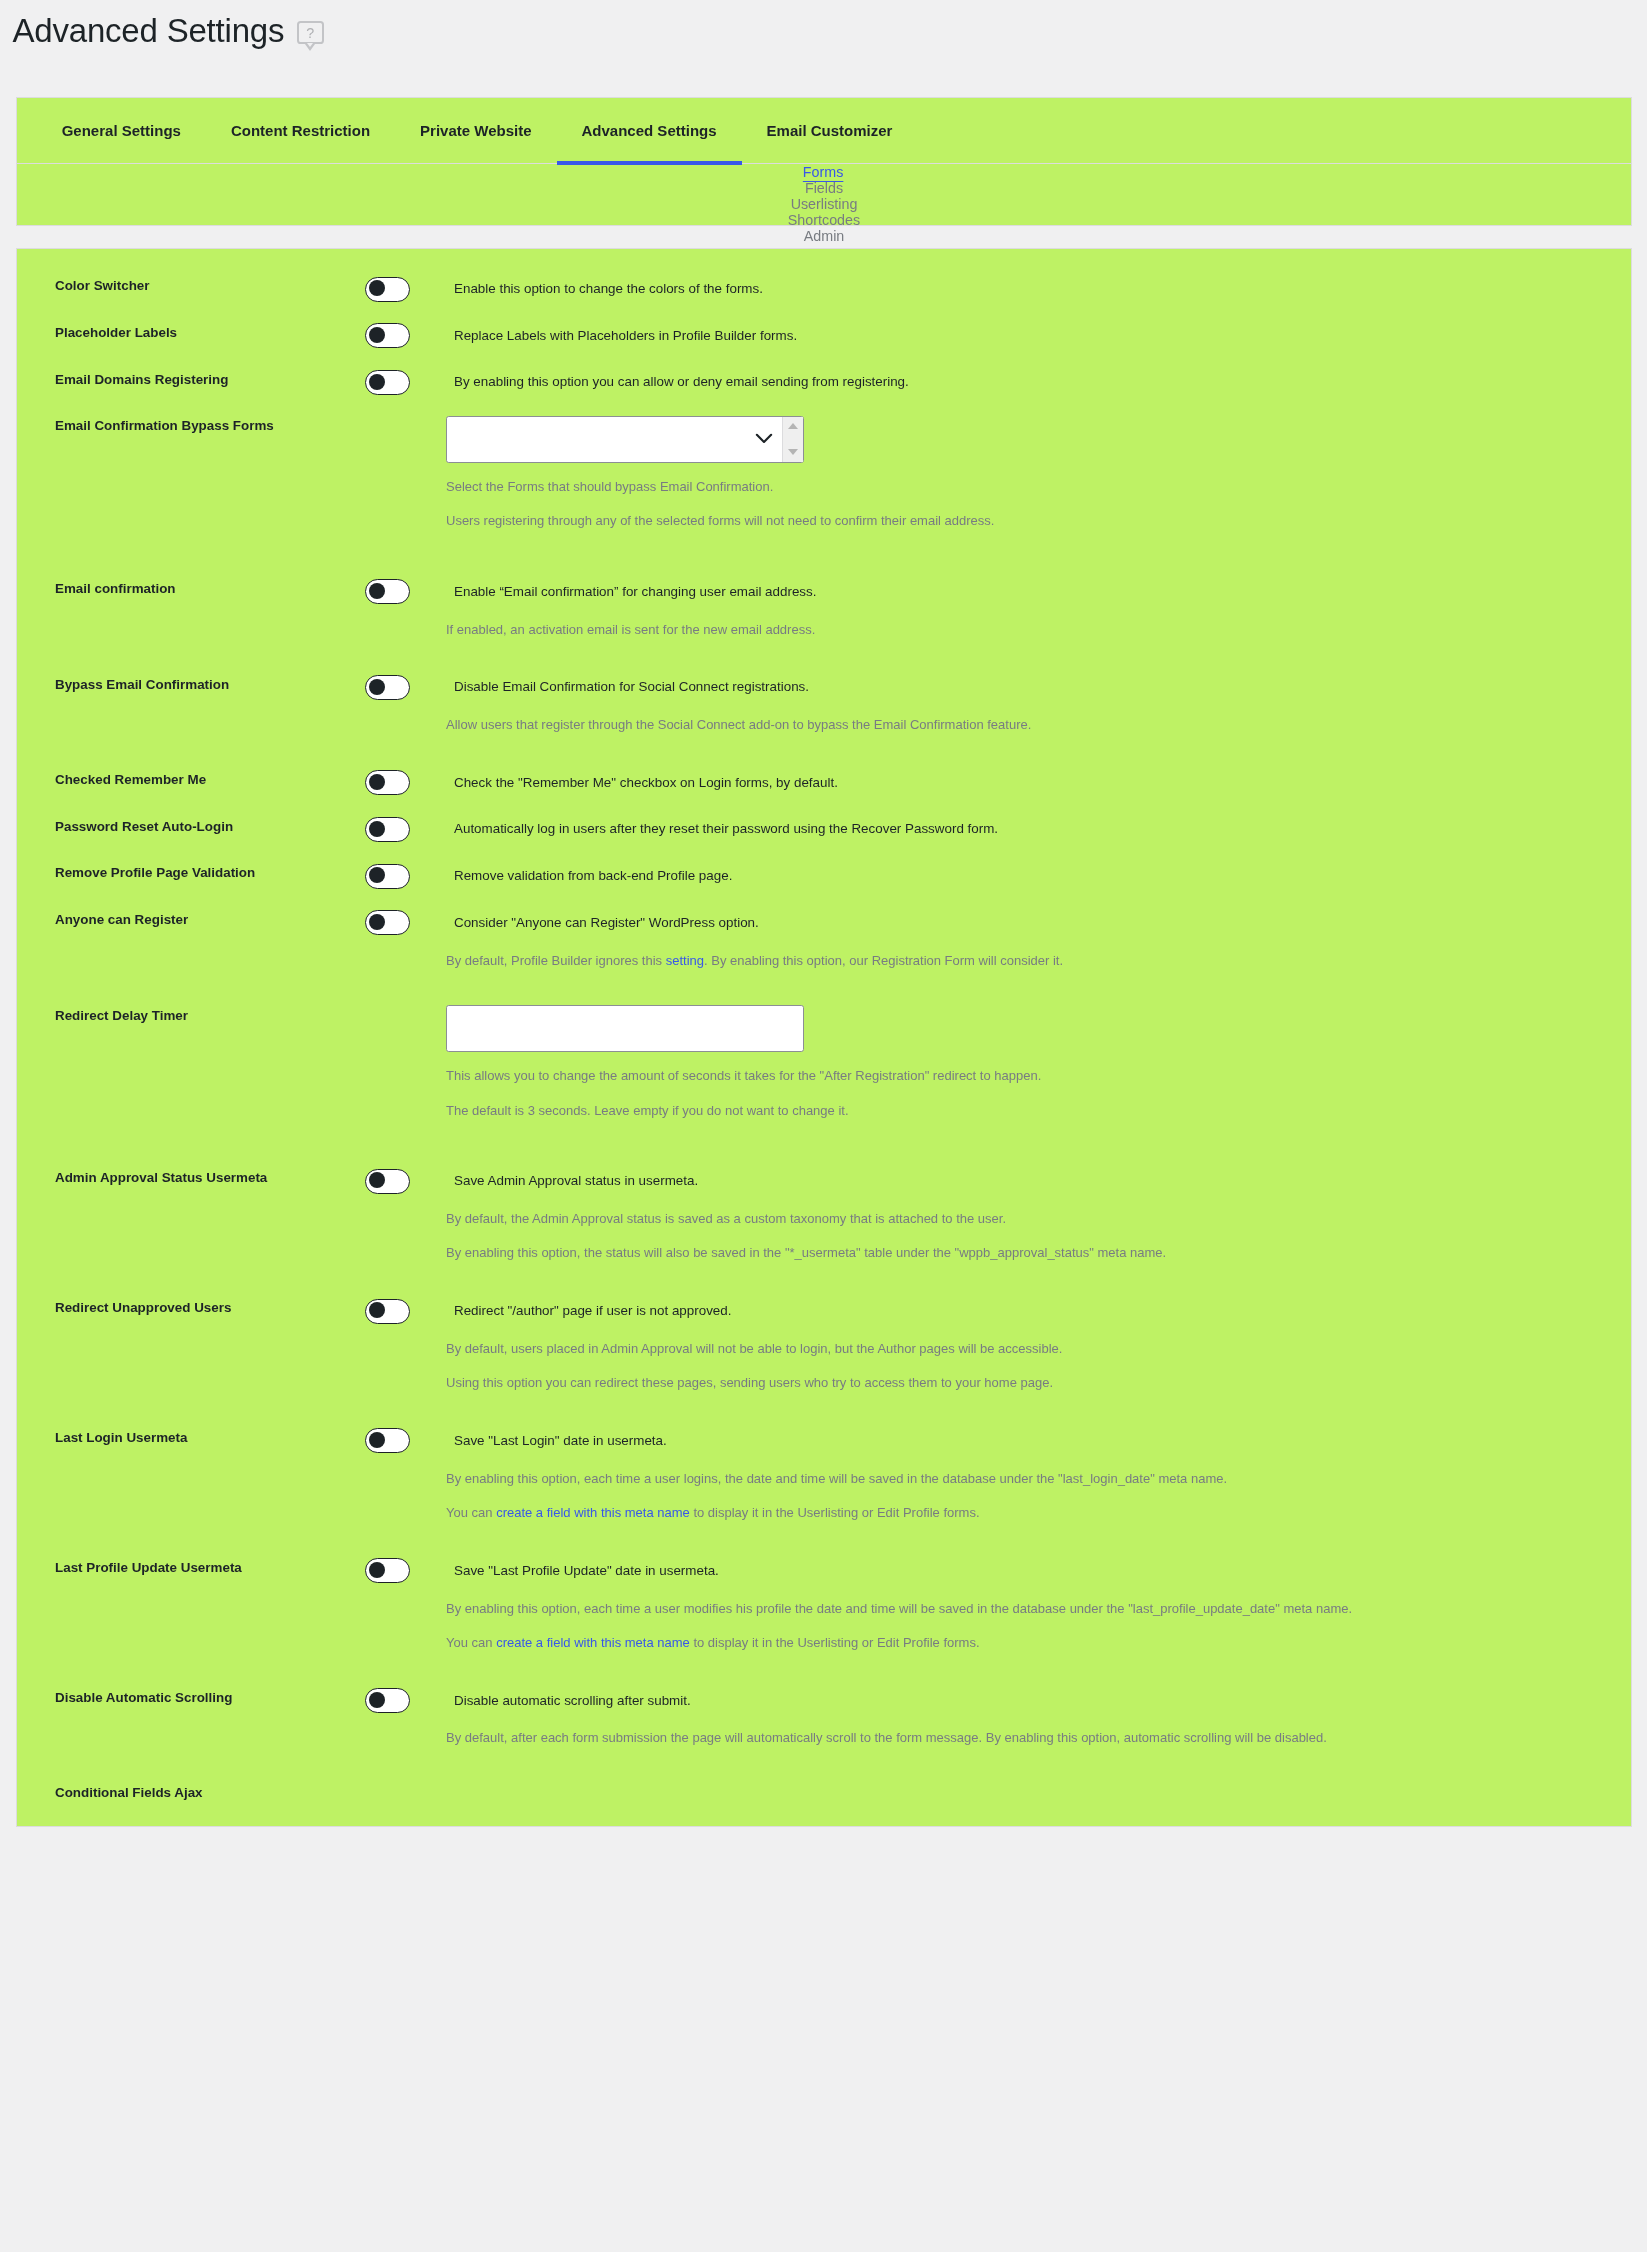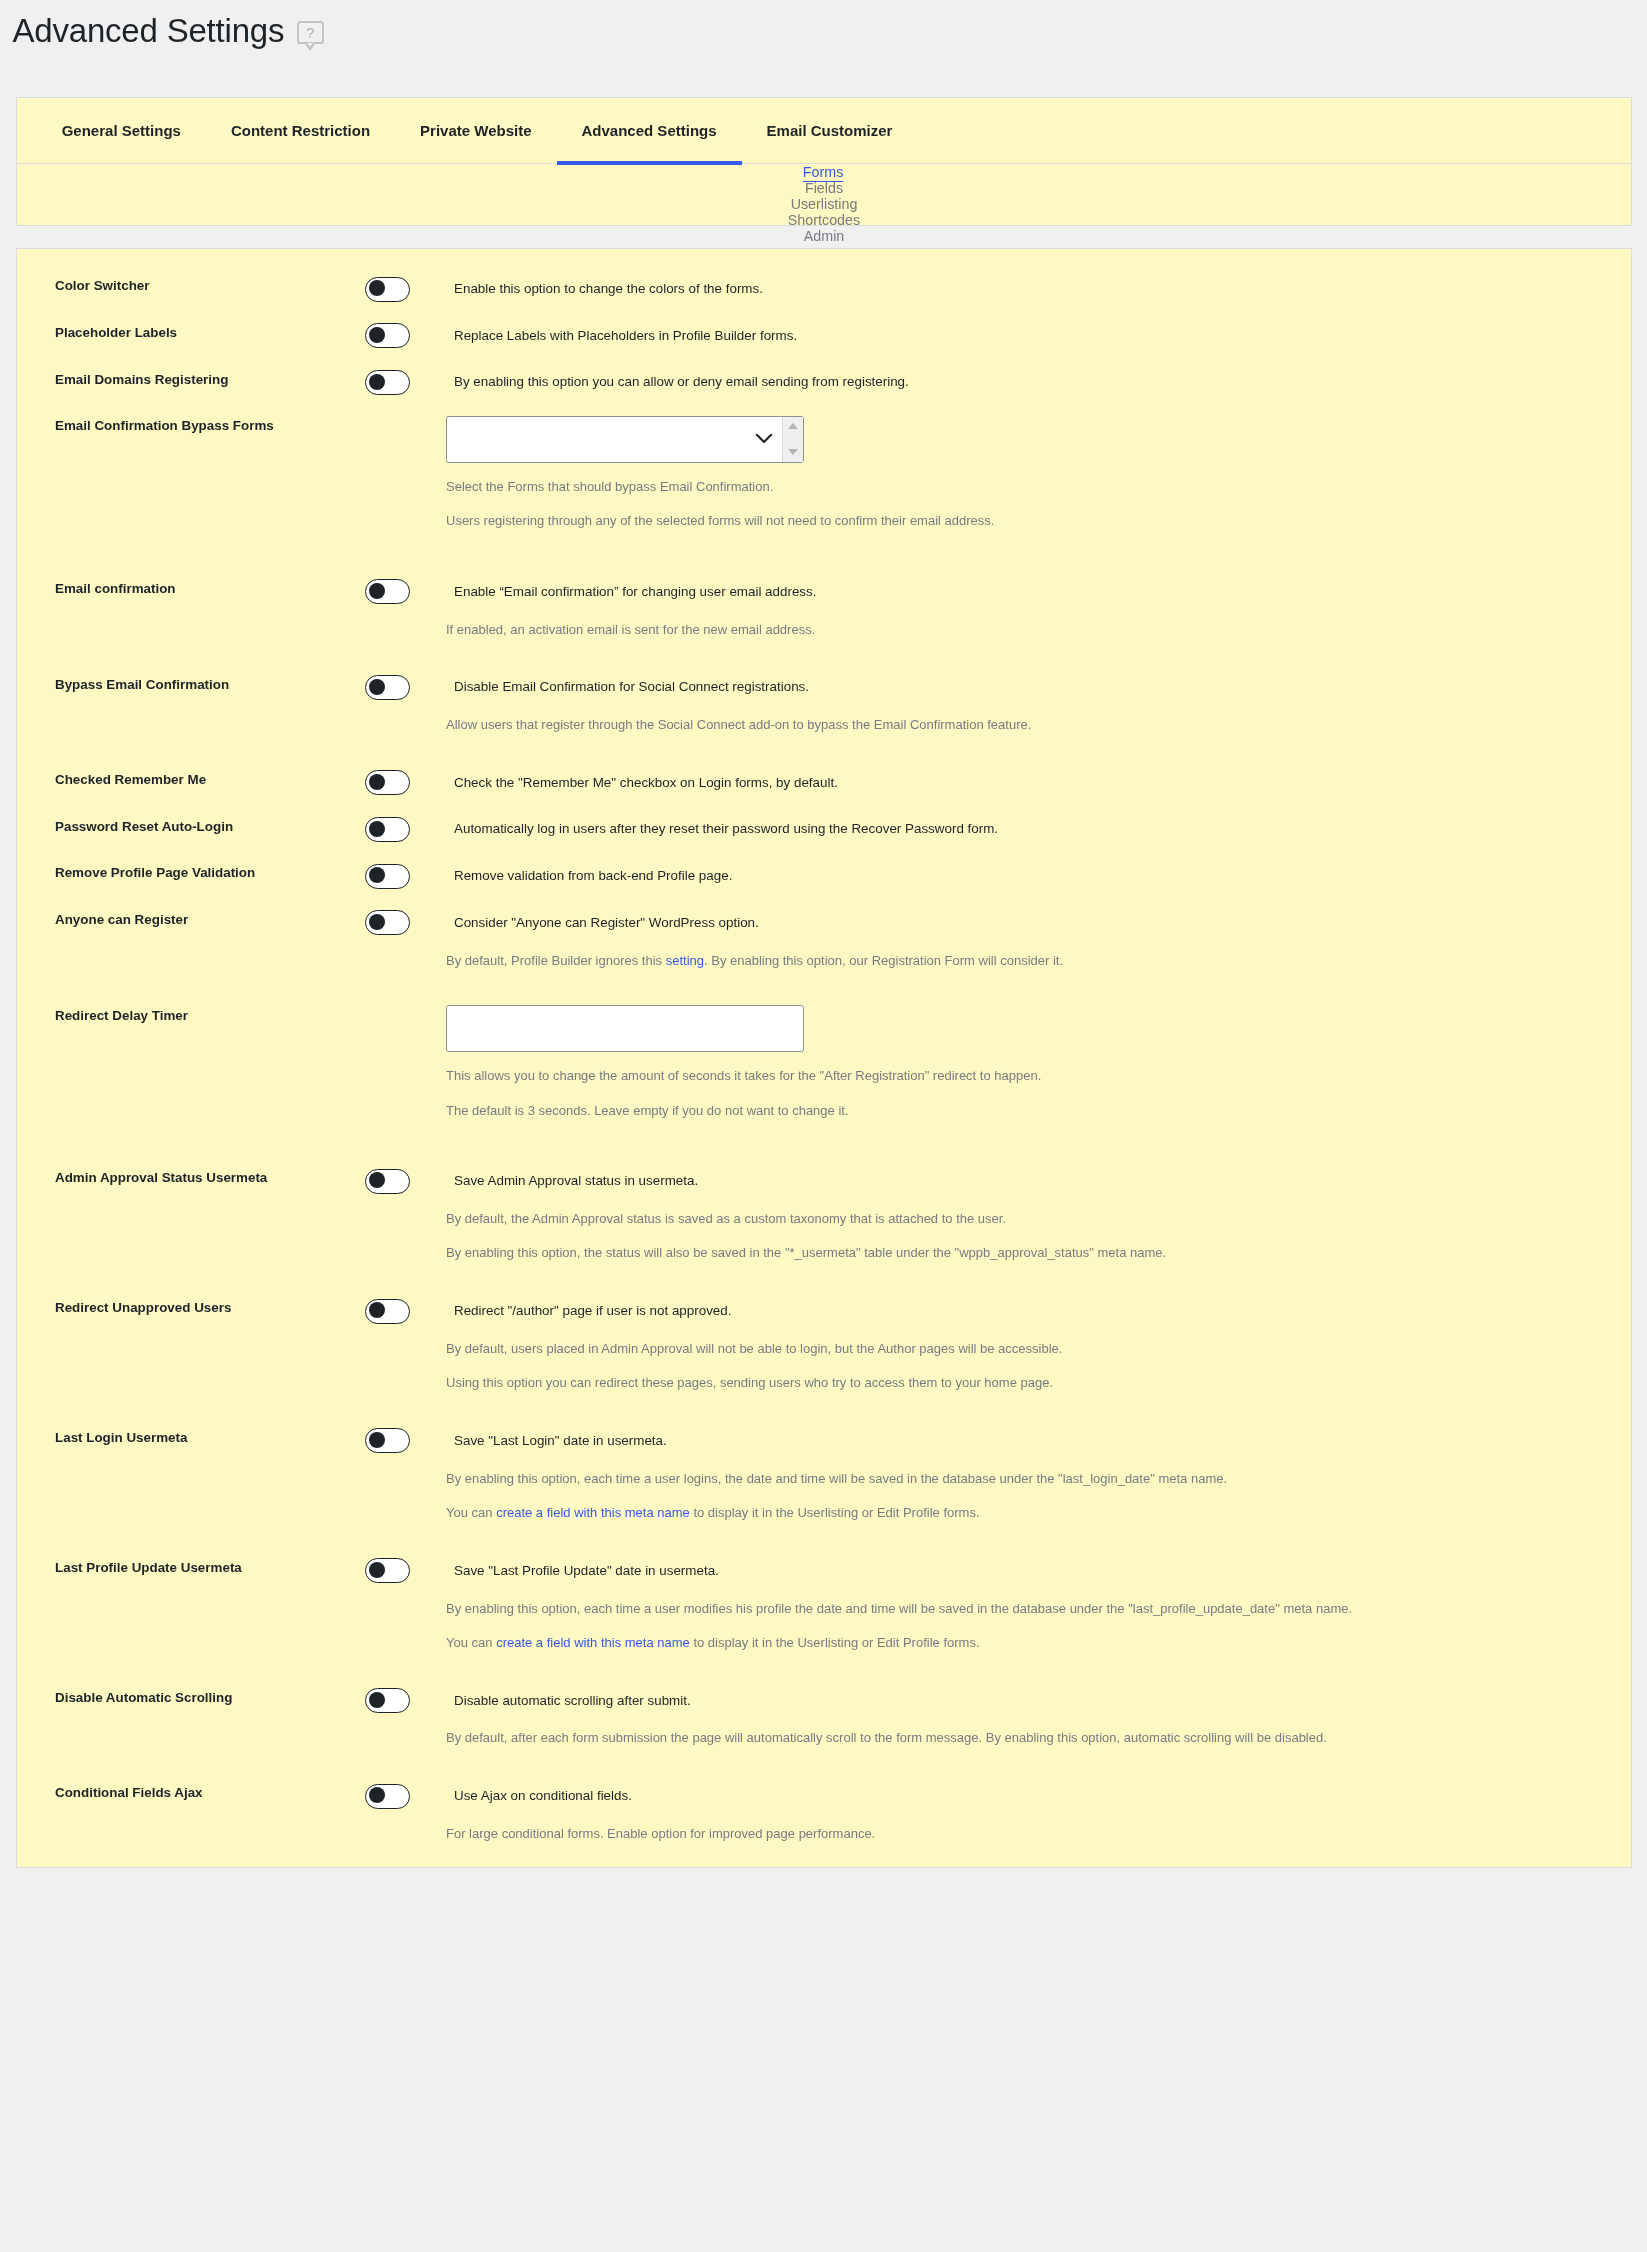--- a/index.html
+++ b/index.html
@@ -63,21 +63,21 @@
     left: 9.9px;
     top: 21.5px;
     width: 0; height: 0;
     border-left: 3.6px solid transparent;
     border-right: 3.6px solid transparent;
     border-top: 4.5px solid #f0f0f1;
   }
 
   
   .panel {
-    background: #fef9c3;
+    background: #bef264;
     border: 0.9px solid #dcdcde;
     margin: 0 16px 0 16px;
   }
   .panel.nav-panel { margin-top: 27px; }
   .panel.body-panel { margin-top: 21.5px; margin-bottom: 36px; }
 
   
   .tabs {
     display: flex;
     align-items: stretch;
@@ -522,27 +522,16 @@
               </div>
             </div>
             <div class="inline-text">Disable automatic scrolling after submit.</div>
           </div>
           <div class="desc">By default, after each form submission the page will automatically scroll to the form message. By enabling this option, automatic scrolling will be disabled.</div>
         </div>
       </div>
       <div class="row-gap-md"></div>
       <div class="row">
         <div class="row-label">Conditional Fields Ajax</div>
-        <div class="row-control">
-          <div class="control-line">
-            <div class="toggle-cell">
-              <div class="toggle">
-                <div class="knob"></div>
-              </div>
-            </div>
-            <div class="inline-text">Use Ajax on conditional fields.</div>
-          </div>
-          <div class="desc">For large conditional forms. Enable option for improved page performance.</div>
-        </div>
       </div>
     </div>
 </div>
 
 
 </body></html>

